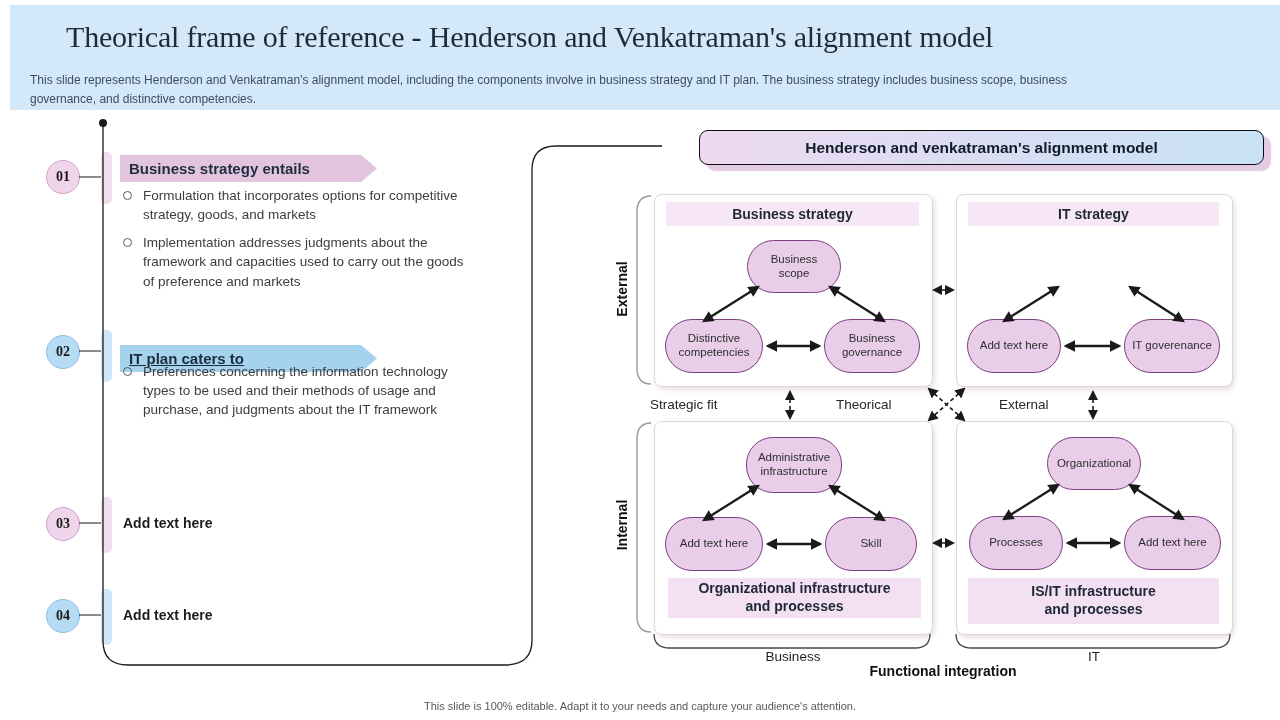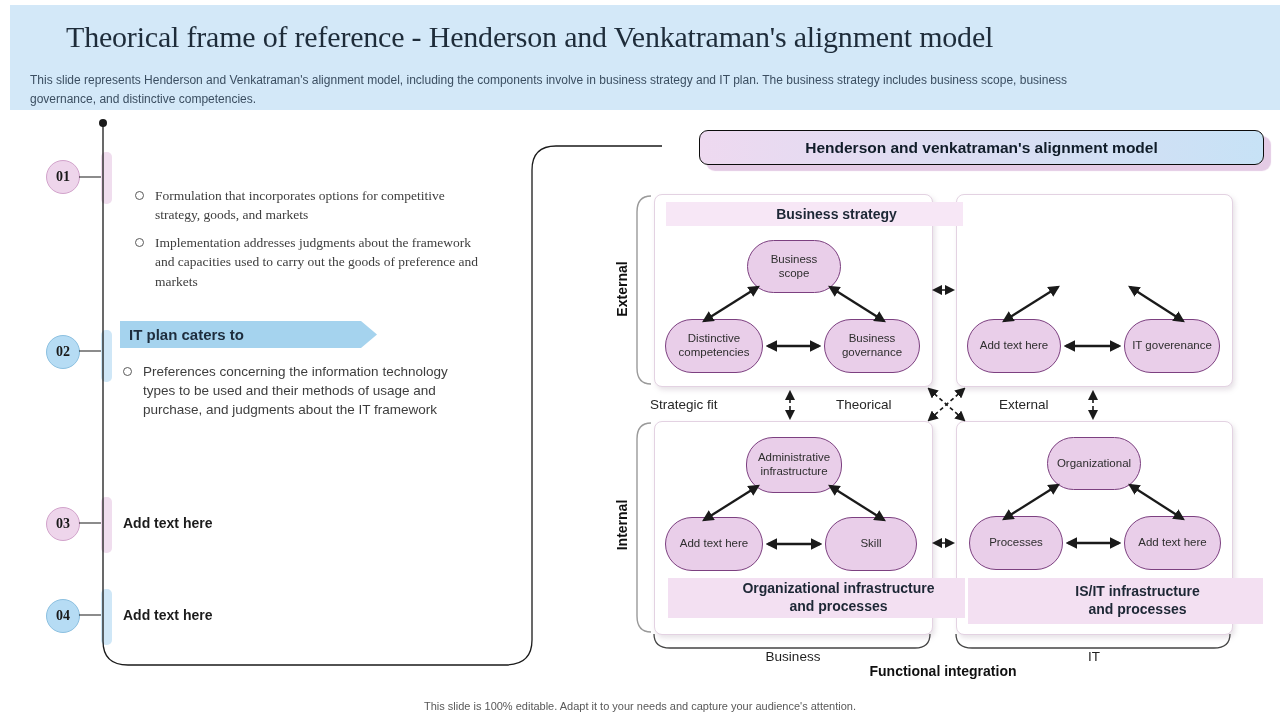--- a/index.html
+++ b/index.html
@@ -33,21 +33,21 @@
   .addtext{position:absolute;font-weight:bold;font-size:14px;color:#1c1c1c;z-index:5;}
 
   .diag-header{position:absolute;left:663px;top:130px;width:563px;height:33px;
     background:linear-gradient(90deg,#eed9f0,#c7e2f6);border:1.6px solid #0c0c0c;border-radius:9px;
     box-shadow:7px 6px 1px #e4cbe5;display:flex;align-items:center;justify-content:center;
     font-weight:bold;font-size:15.5px;color:#101c29;z-index:5;margin-left:36px;}
 
   .panel{position:absolute;background:#ffffff;border:1px solid #e3d2e2;border-radius:8px;
          box-shadow:2px 3px 5px rgba(160,140,160,0.25);z-index:2;}
   .band{position:absolute;display:flex;align-items:center;justify-content:center;font-weight:bold;font-size:14px;
-        color:#1d2735;background:#f7e7f6;z-index:3;padding-left:44px;}
+        color:#1d2735;background:#f7e7f6;z-index:3;}
   .band.bottom{flex-direction:column;background:#f3e0f2;line-height:1.28;}
 
   .oval{position:absolute;background:#e9cee9;border:1.6px solid #7c4080;border-radius:27px;display:flex;
         align-items:center;justify-content:center;text-align:center;font-size:11.5px;color:#2e2e2e;
         line-height:1.2;padding:2px 6px;box-sizing:border-box;z-index:4;}
 
   .midlabel{position:absolute;font-size:13.5px;color:#272727;z-index:5;}
   .sidelabel{position:absolute;width:120px;text-align:center;font-weight:bold;font-size:14px;color:#101010;
              transform:rotate(-90deg);z-index:5;}
   .botlabel{position:absolute;width:120px;text-align:center;font-size:13.5px;color:#1f1f1f;z-index:5;}
@@ -69,41 +69,43 @@
   <div class="tab pink" style="left:101px;top:152px;height:52px;"></div>
   <div class="tab blue" style="left:101px;top:330px;height:52px;"></div>
   <div class="tab pink" style="left:101px;top:497px;height:56px;"></div>
   <div class="tab blue" style="left:101px;top:589px;height:56px;"></div>
 
   <div class="num pink" style="left:46px;top:160px;">01</div>
   <div class="num blue" style="left:46px;top:335px;">02</div>
   <div class="num pink" style="left:46px;top:507px;">03</div>
   <div class="num blue" style="left:46px;top:599px;">04</div>
 
-  <ul class="bullets" style="left:132px;top:186px;font-family:Liberation Serif, serif;">
+  <div class="banner pink" style="left:120px;top:155px;width:222px;">Business strategy entails</div>
+  <ul class="bullets" style="left:120px;top:186px;">
     <li><span class="ring"></span><span>Formulation that incorporates options for competitive strategy, goods, and markets</span></li>
     <li><span class="ring"></span><span>Implementation addresses judgments about the framework and capacities used to carry out the goods of preference and markets</span></li>
   </ul>
 
-  <div class="banner blue" style="left:120px;top:321px;width:222px;">IT plan caters to</div>
+  <div class="banner blue" style="left:120px;top:345px;width:222px;text-decoration:underline;">IT plan caters to</div>
   <ul class="bullets" style="left:120px;top:362px;">
     <li><span class="ring"></span><span>Preferences concerning the information technology types to be used and their methods of usage and purchase, and judgments about the IT framework</span></li>
   </ul>
 
   <div class="addtext" style="left:123px;top:515px;">Add text here</div>
   <div class="addtext" style="left:123px;top:607px;">Add text here</div>
 
   <div class="diag-header">Henderson and venkatraman's alignment model</div>
 
   <div class="panel" style="left:654px;top:194px;width:277px;height:191px;"></div>
   <div class="panel" style="left:956px;top:194px;width:275px;height:191px;"></div>
   <div class="panel" style="left:654px;top:421px;width:277px;height:212px;"></div>
   <div class="panel" style="left:956px;top:421px;width:275px;height:212px;"></div>
 
   <div class="band" style="left:666px;top:202px;width:253px;height:24px;">Business strategy</div>
+  <div class="band" style="left:968px;top:202px;width:251px;height:24px;">IT strategy</div>
   <div class="band bottom" style="left:668px;top:578px;width:253px;height:40px;">
     <span>Organizational infrastructure</span>
     <span>and processes</span>
   </div>
   <div class="band bottom" style="left:968px;top:578px;width:251px;height:46px;">
     <span>IS/IT infrastructure</span>
     <span>and processes</span>
   </div>
 
   <div class="oval" style="left:747px;top:240px;width:94px;height:53px;">Business scope</div>

